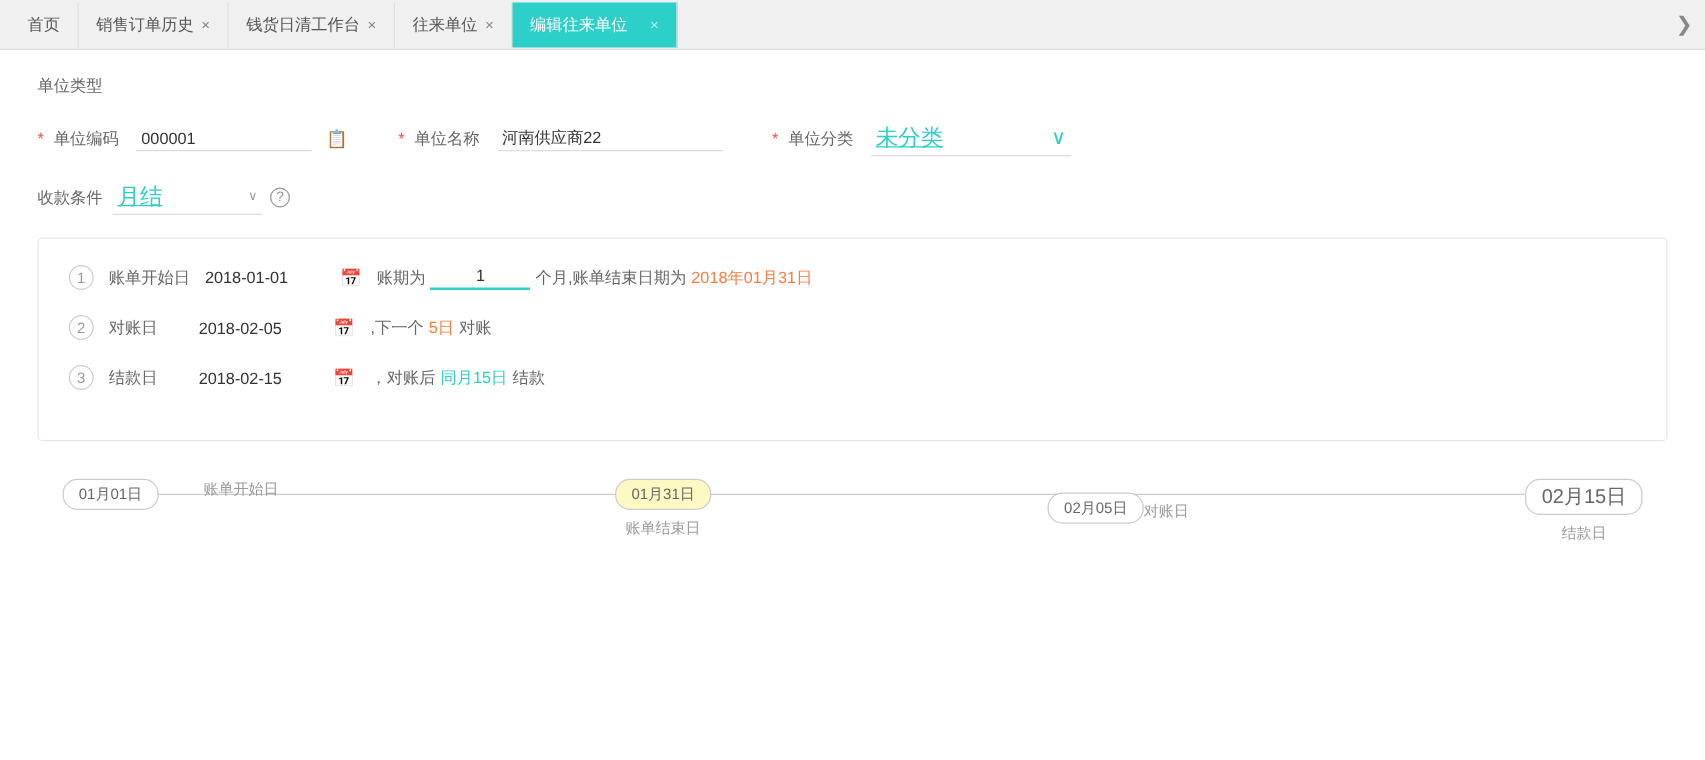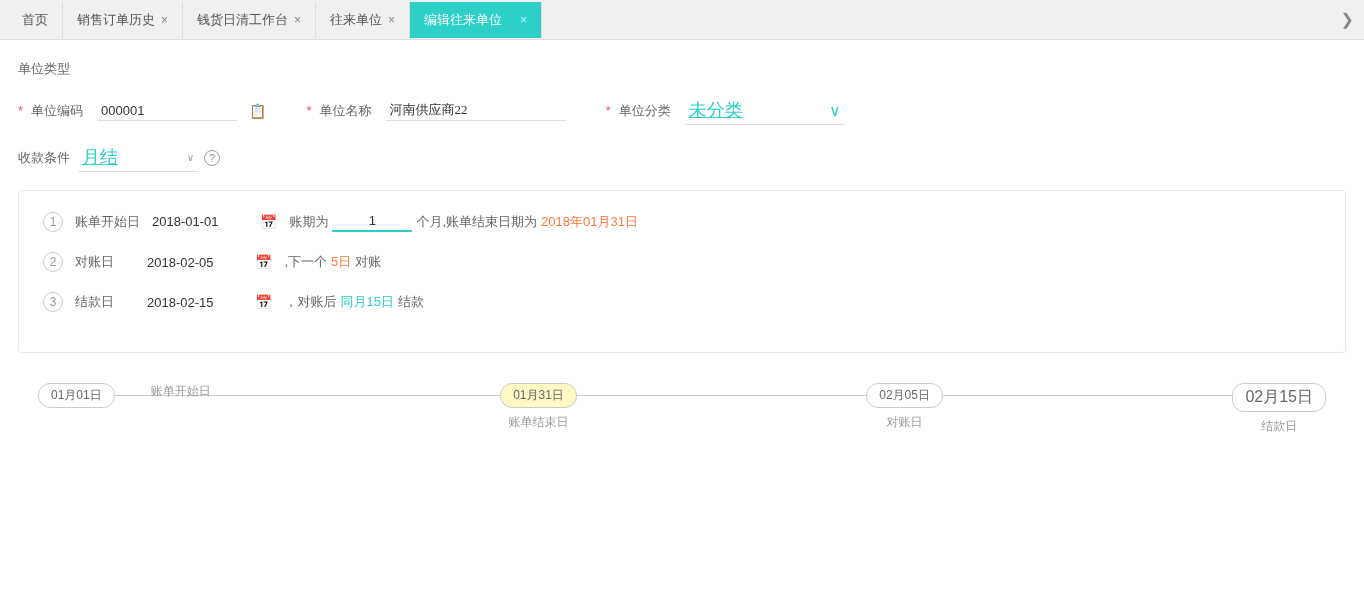--- a/index.html
+++ b/index.html
@@ -42,21 +42,21 @@
       margin-left: auto;
       padding: 0 10px;
       cursor: pointer;
       color: #888;
       font-size: 16px;
     }
 
     
     .page-content {
       background: #fff;
-      padding: 20px 18px;
+      padding: 20px 30px;
       min-height: 568px;
     }
 
     
     .form-row {
       display: flex;
       align-items: center;
       margin-bottom: 18px;
     }
     .form-label {
@@ -276,21 +276,21 @@
   <div class="form-row" style="gap: 40px;">
     <div class="field-group">
       <span class="required-star">*</span>
       <span class="form-label">单位编码</span>
       <input class="input-field" value="000001" style="width: 140px;">
       <span class="cal-icon">📋</span>
     </div>
     <div class="field-group">
       <span class="required-star">*</span>
       <span class="form-label">单位名称</span>
-      <input class="input-field" value="河南供应商22" style="width: 180px; font-family: Liberation Serif, serif;">
+      <input class="input-field" value="河南供应商22" style="width: 180px;">
     </div>
     <div class="field-group">
       <span class="required-star">*</span>
       <span class="form-label">单位分类</span>
       <div class="select-wrapper" style="min-width: 160px;">
         <span class="select-value">未分类</span>
         <span class="dropdown-icon">∨</span>
       </div>
     </div>
   </div>
@@ -361,21 +361,21 @@
 
     <div style="display: flex; justify-content: space-between; position: relative; z-index: 1;">
       <div style="display: flex; flex-direction: row; align-items: flex-start; gap: 36px;">
         <div style="border: 1px solid #ccc; border-radius: 12px; padding: 3px 12px; font-size: 12px; color: #666; background: #fff; margin-bottom: 6px;">01月01日</div>
         <div style="font-size: 12px; color: #999;">账单开始日</div>
       </div>
       <div style="display: flex; flex-direction: column; align-items: center;">
         <div style="border: 1px solid #ccc; border-radius: 12px; padding: 3px 12px; font-size: 12px; color: #666; background: #fef9c3; margin-bottom: 6px;">01月31日</div>
         <div style="font-size: 12px; color: #999;">账单结束日</div>
       </div>
-      <div style="display: flex; flex-direction: column; align-items: center;">
+      <div style="display: flex; flex-direction: row; align-items: center;">
         <div style="border: 1px solid #ccc; border-radius: 12px; padding: 3px 12px; font-size: 12px; color: #666; background: #fff; margin-bottom: 6px;">02月05日</div>
         <div style="font-size: 12px; color: #999;">对账日</div>
       </div>
       <div style="display: flex; flex-direction: column; align-items: center;">
         <div style="border: 1px solid #ccc; border-radius: 12px; padding: 3px 12px; font-size: 16px; color: #666; background: #fff; margin-bottom: 6px;">02月15日</div>
         <div style="font-size: 12px; color: #999;">结款日</div>
       </div>
     </div>
   </div>
 

